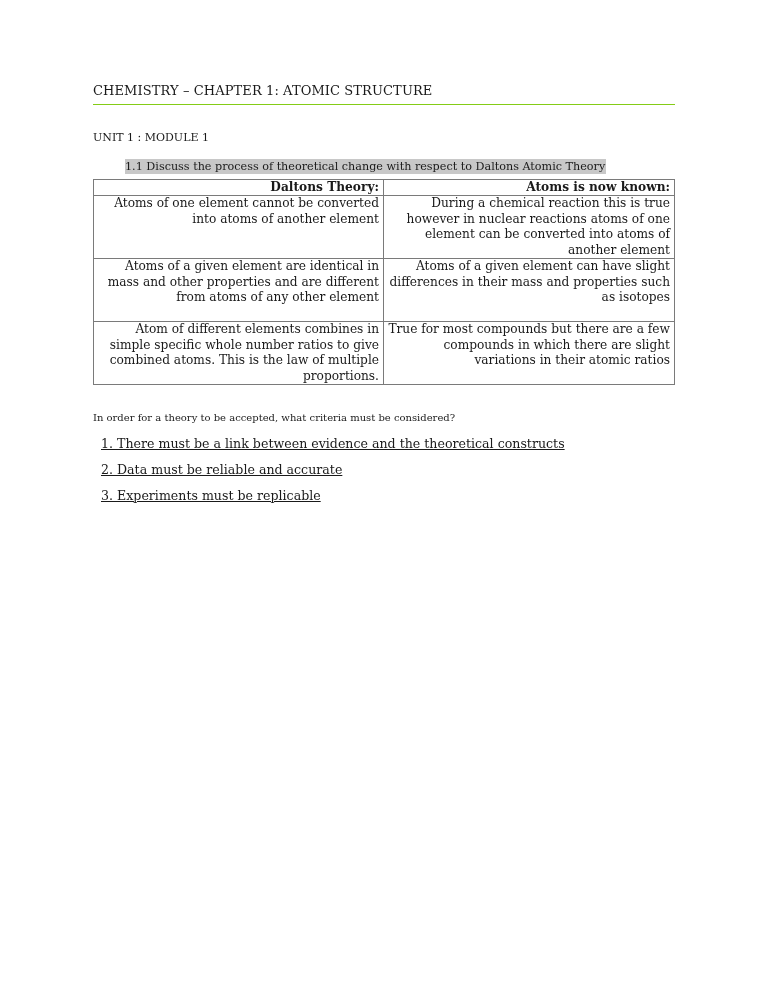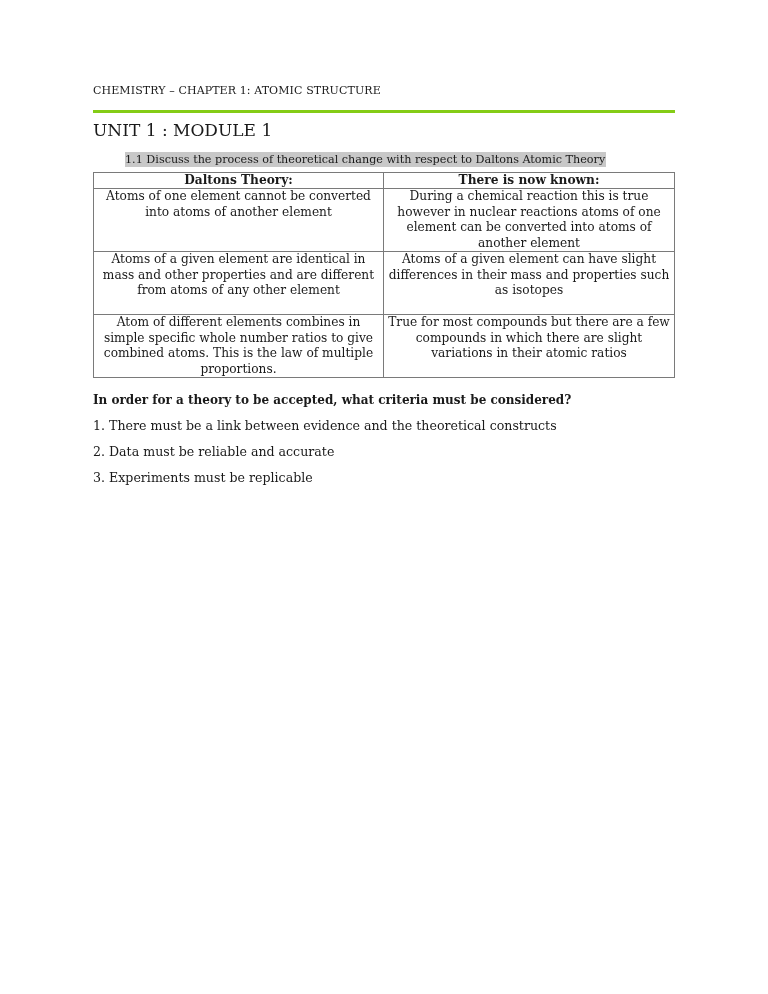--- a/index.html
+++ b/index.html
@@ -15,31 +15,31 @@
       font-family: "DejaVu Serif", serif;
       color: #1a1a1a;
     }
     .page {
       position: absolute;
       left: 93px;
       top: 83px;
       width: 582px;
     }
     .doc-header {
-      font-size: 11px;
+      font-size: 13px;
       letter-spacing: 0.1px;
-      padding-bottom: 12px;
-      border-bottom: 3px solid #84cc16;
+      padding-bottom: 6px;
+      border-bottom: 1px solid #84cc16;
       height: 15px;
       line-height: 15px;
       white-space: nowrap;
     }
     .unit-line {
-      margin-top: 10px;
-      font-size: 17px;
+      margin-top: 25px;
+      font-size: 11px;
       line-height: 15px;
       height: 15px;
       white-space: nowrap;
     }
     .section-heading-wrap {
       margin-top: 10px;
       height: 16px;
       padding-left: 32px;
     }
     .section-heading {
@@ -54,43 +54,44 @@
       margin-top: 8px;
       border-collapse: collapse;
       width: 582px;
       table-layout: fixed;
       font-size: 12.2px;
       line-height: 15.4px;
     }
     table.theory-table td, table.theory-table th {
       border: 1px solid #7a7a7a;
       vertical-align: top;
-      text-align: center;
+      text-align: right;
       padding: 0 4px 0 4px;
       font-weight: normal;
     }
     table.theory-table th {
       font-weight: bold;
     }
     .col-left { width: 290px; }
     .row-1 td { height: 46px; }
     .row-2 td { height: 62px; margin-top: 24px; }
     .row-3 td { height: 62px; }
     .row-4 td { height: 61px; }
     .question {
-      margin-top: 14px;
-      font-weight: bold;
-      font-size: 12px;
+      margin-top: 25px;
+      font-weight: normal;
+      font-size: 10px;
       line-height: 16px;
       white-space: nowrap;
     }
     .criteria-list {
-      margin: 0;
+      margin: 8px;
       padding: 0;
       list-style: none;
+      text-decoration: underline;
     }
     .criteria-item {
       margin-top: 10px;
       font-size: 12.6px;
       line-height: 16px;
       white-space: nowrap;
     }
   </style>
 </head>
 <body>
@@ -103,21 +104,21 @@
   </div>
 
   <table class="theory-table">
     <colgroup>
       <col class="col-left">
       <col>
     </colgroup>
     <tbody>
         <tr>
       <th>Daltons Theory:</th>
-      <th>There is now known:</th>
+      <th>Atoms is now known:</th>
     </tr>
     <tr class="row-2">
       <td>Atoms of one element cannot be converted into atoms of another element</td>
       <td>During a chemical reaction this is true however in nuclear reactions atoms of one element can be converted into atoms of another element</td>
     </tr>
     <tr class="row-3">
       <td>Atoms of a given element are identical in mass and other properties and are different from atoms of any other element</td>
       <td>Atoms of a given element can have slight differences in their mass and properties such as isotopes</td>
     </tr>
     <tr class="row-4">

